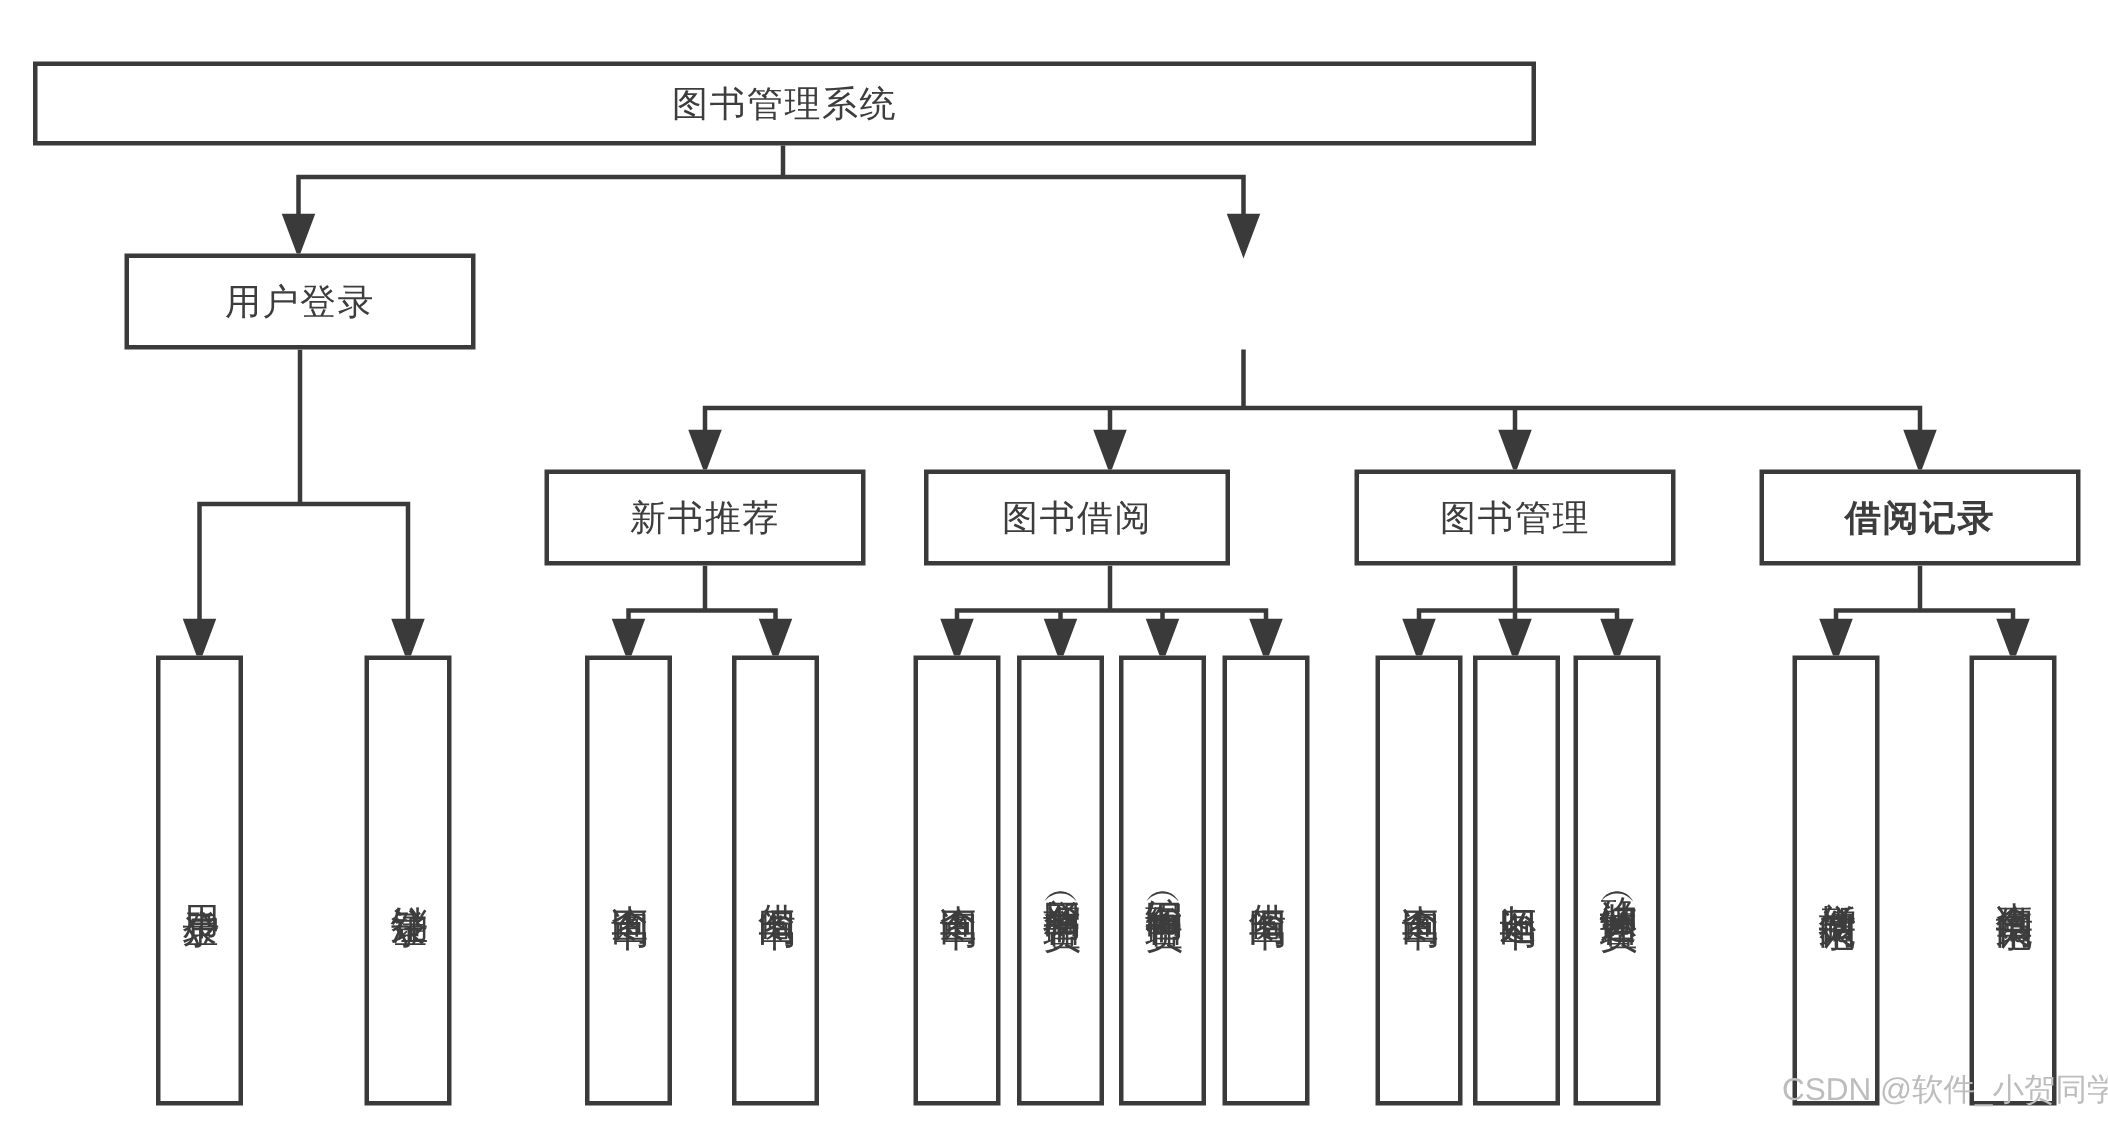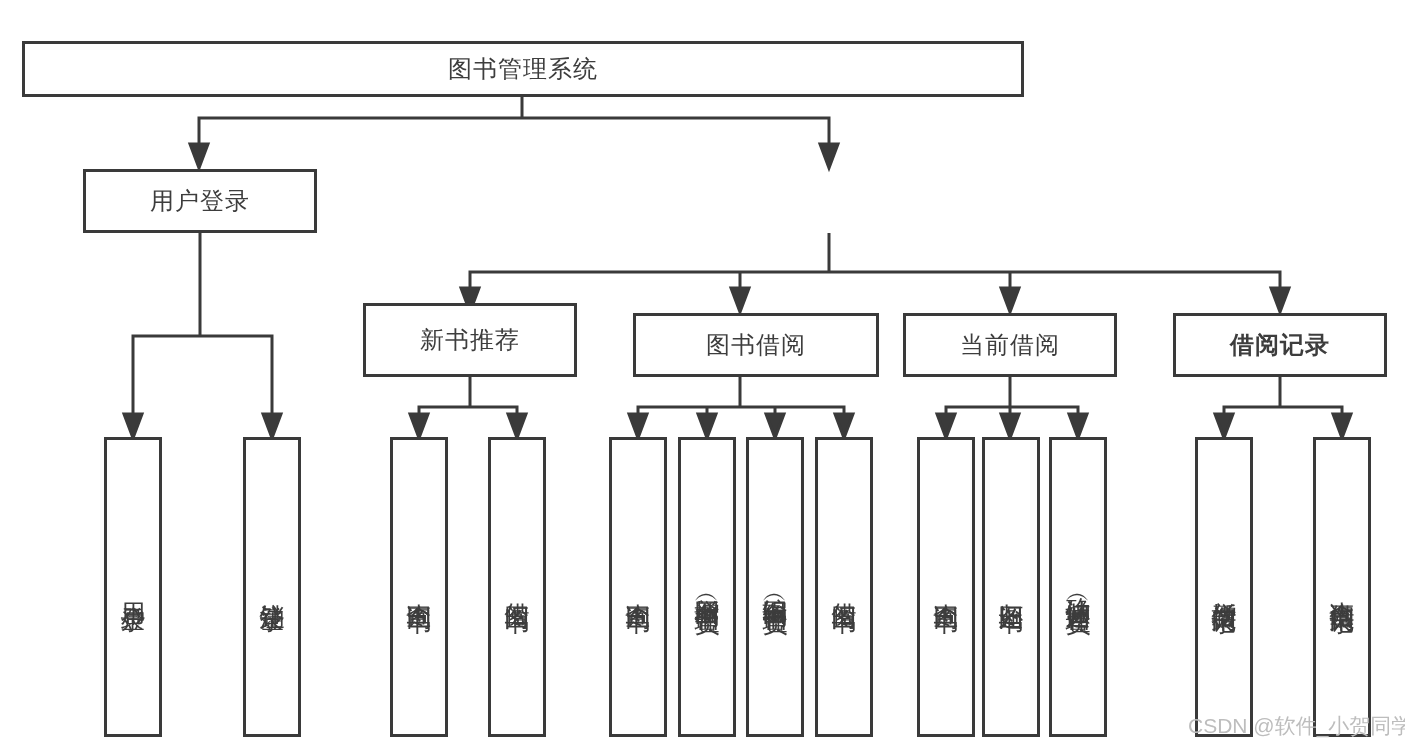--- a/index.html
+++ b/index.html
@@ -92,23 +92,23 @@
       <path d="M1280 377 V407 M1222.5 407 H1343.5 M1224 407 V416 M1342 407 V416" fill="none"></path>
       <polygon points="1215,414 1233,414 1224,438"></polygon>
       <polygon points="1333,414 1351,414 1342,438"></polygon>
     </g>
   </svg>
 
   <div class="node hbox" style="left:22px; top:13px; width:1002px; height:56px;margin-top:28px;">图书管理系统</div>
 
   <div class="node hbox" style="left:83px; top:169px; width:234px; height:64px;">用户登录</div>
 
-  <div class="node hbox" style="left:363px; top:303px; width:214px; height:74px;">新书推荐</div>
-  <div class="node hbox" style="left:633px; top:313px; width:246px; height:64px;text-align:right;">图书借阅</div>
-  <div class="node hbox" style="left:903px; top:313px; width:214px; height:64px;">当前借阅</div>
+  <div class="node hbox" style="left:363px; top:313px; width:214px; height:64px;">新书推荐</div>
+  <div class="node hbox" style="left:616px; top:313px; width:204px; height:64px;text-align:right;">图书借阅</div>
+  <div class="node hbox" style="left:903px; top:313px; width:214px; height:64px;">图书管理</div>
   <div class="node hbox" style="left:1173px; top:313px; width:214px; height:64px;font-weight:bold;">借阅记录</div>
 
   <div class="node vbox" style="left:104px; top:437px; width:58px; height:300px;">
     <span class="vtext">用户登录</span>
   </div>
   <div class="node vbox" style="left:243px; top:437px; width:58px; height:300px;">
     <span class="vtext">注销登录</span>
   </div>
 
   <div class="node vbox" style="left:390px; top:437px; width:58px; height:300px;">

